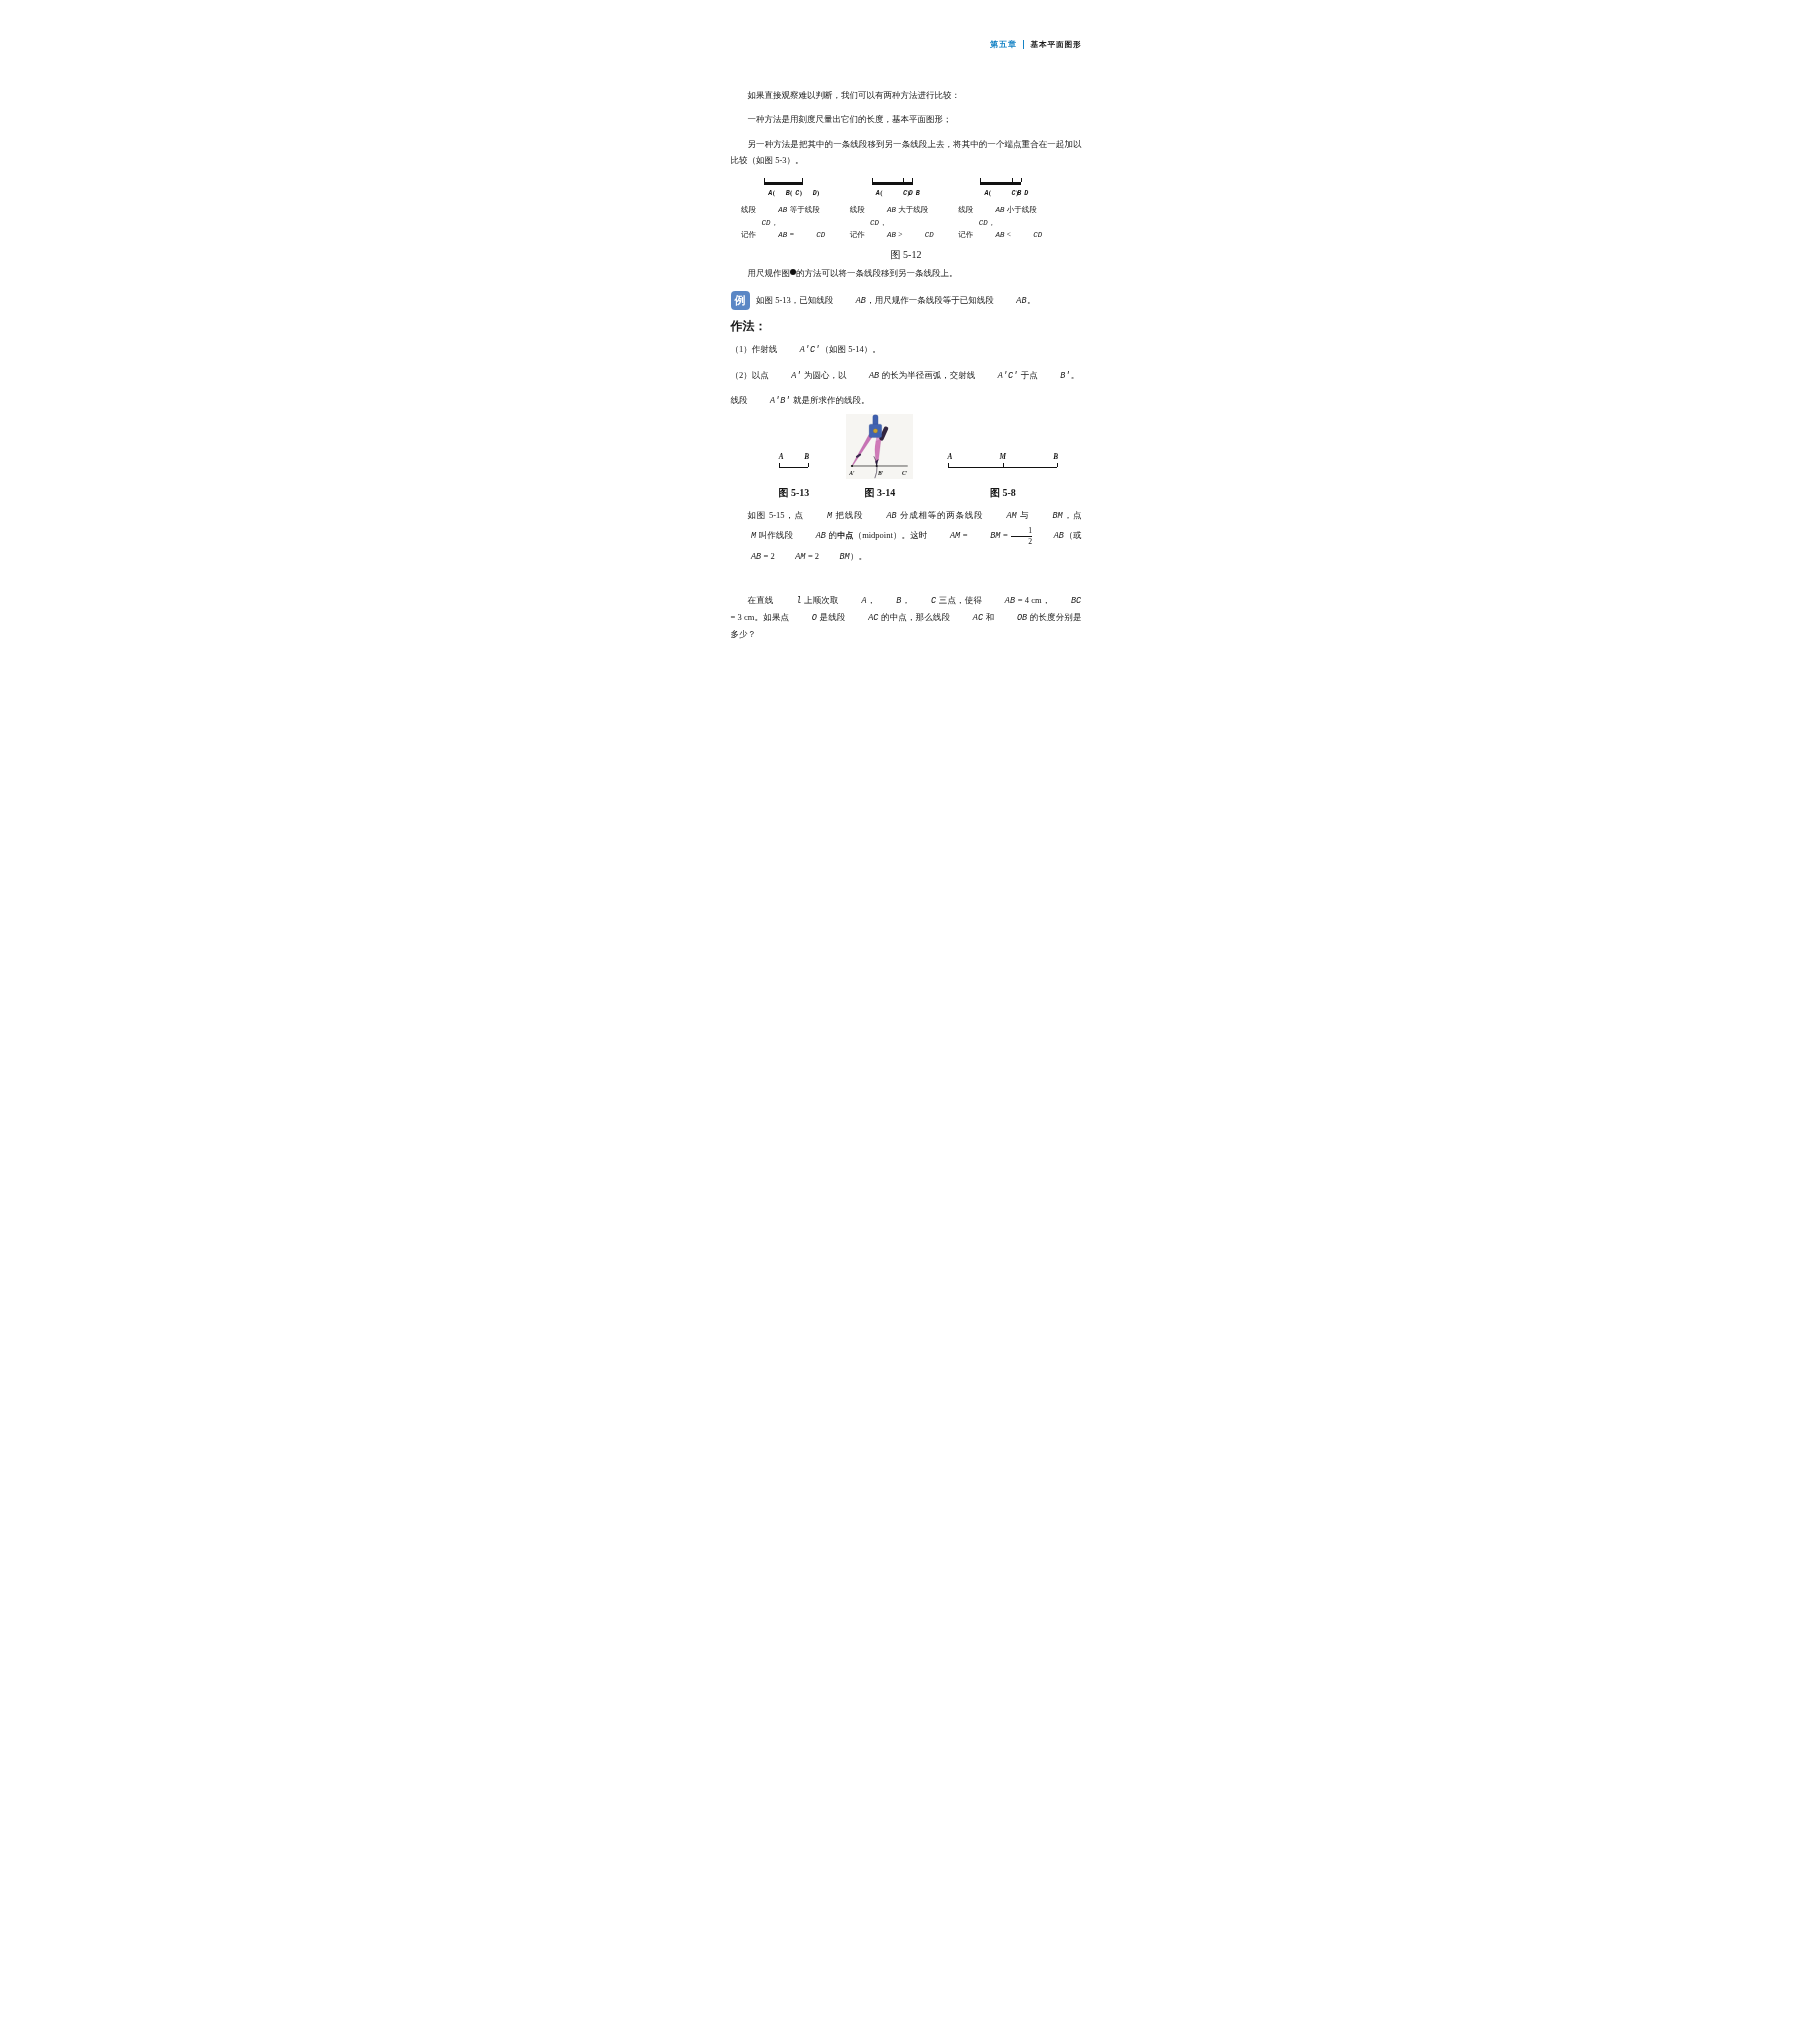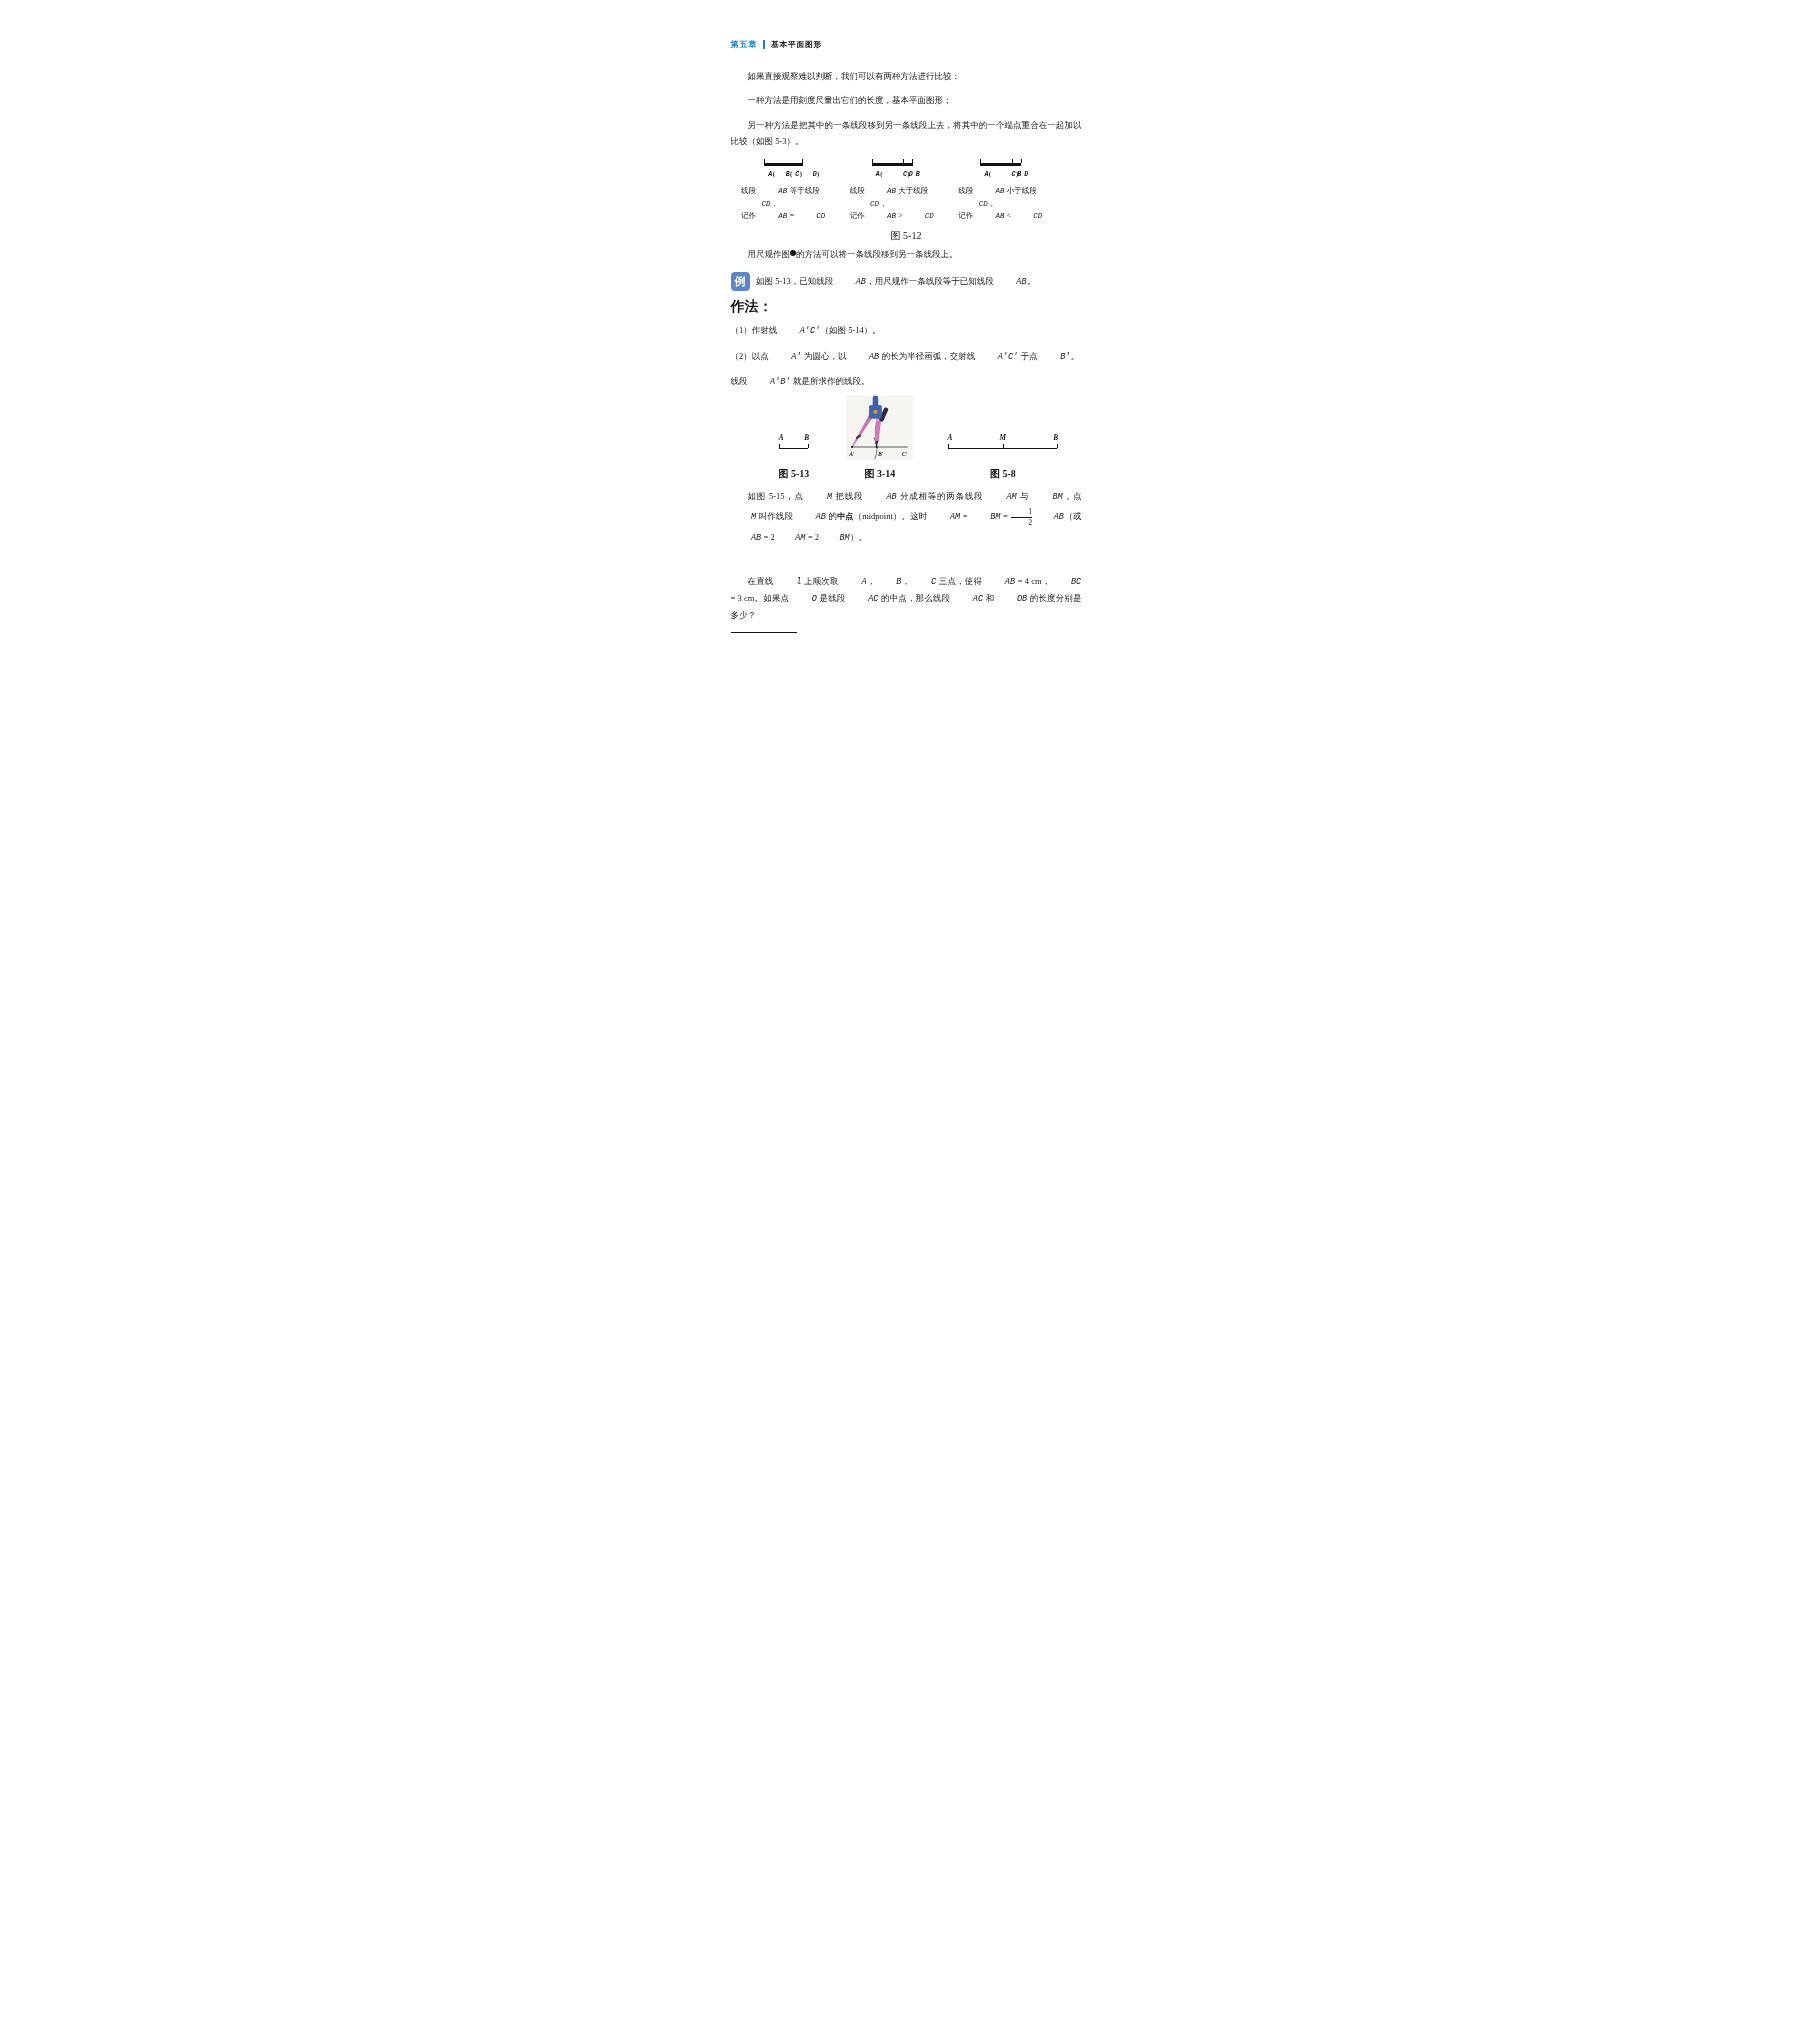--- a/index.html
+++ b/index.html
@@ -4,21 +4,21 @@
 <style>
   html,body{margin:0;padding:0;background:#fff;}
   .page{
     position:relative;width:452px;height:639px;box-sizing:border-box;
     margin:0 auto;background:#fff;color:#161616;
     padding:39px 48px 0 53px;
     display:flex;flex-direction:column;overflow:hidden;
     font-family:"Liberation Serif","DejaVu Serif",serif;
   }
   
-  .hdr{display:flex;align-items:center;margin-bottom:18px;
+  .hdr{display:flex;justify-content:flex-end;align-items:center;margin-bottom:37px;
        font-family:Liberation Mono, monospace;}
   .hdr .chapter{color:#1583c5;font-size:8.1px;font-weight:700;letter-spacing:0.8px;}
   .hdr .sep{width:1.6px;height:8.5px;background:#1583c5;margin:0 6.1px;}
   .hdr .section{font-size:7.7px;font-weight:600;color:#1d1d1d;letter-spacing:0.8px;}
   
   .bodytext{font-size:8.5px;line-height:16.3px;margin:0 0 8.1px;text-align:justify;}
   .indent{text-indent:2em;}
   i.math{font-family:Liberation Mono, monospace;font-style:italic;padding:0 0.4px;margin-left:20px;}
   sup.fnref{vertical-align:3.3px;line-height:0;}
   .cnum{display:inline-flex;width:6.1px;height:6.1px;border-radius:50%;background:#111;color:#fff;
@@ -42,21 +42,21 @@
   .d12-labels .lab.e{right:0;transform:translateX(30%);}
   .d12-labels .lab.m{left:77%;transform:translateX(-60%);}
   .f12-cap{font-size:7.5px;line-height:11.4px;}
   .f12-figcap,.figcap{text-align:center;font-size:10px;margin-top:6.5px;}
   
   .ex-row{display:flex;align-items:flex-start;gap:6.5px;margin:1.6px 0 7.3px;}
   .ex-badge{flex:0 0 auto;width:19px;height:19px;border-radius:4.1px;background:#5b87c5;color:#fff;
             display:flex;align-items:center;justify-content:center;
             font:600 11px/1 "Liberation Sans","DejaVu Sans",sans-serif;}
   .ex-text{font-size:8.5px;line-height:19px;}
-  .blabel{font-family:Liberation Mono, monospace;font-weight:700;font-size:14px;
+  .blabel{font-family:Liberation Sans, sans-serif;font-weight:700;font-size:12px;
           line-height:16.3px;margin:0 0 6.5px;}
   
   .figrow{display:flex;align-items:flex-end;margin:0.8px 0 0 48px;}
   .figblk{display:flex;flex-direction:column;align-items:center;}
   .seg-labels{position:relative;height:10.6px;width:100%;font-size:7.3px;font-weight:600;font-style:italic;}
   .seg-labels .sl{position:absolute;top:0;}
   .seg-labels .sl.a{left:-0.8px;} .seg-labels .sl.b{right:-0.8px;} .seg-labels .sl.m{left:50%;transform:translateX(-50%);}
   .bracket{position:relative;height:4.5px;width:100%;border-bottom:1.1px solid #111;}
   .bracket .t{position:absolute;bottom:0;width:0.7px;height:4.5px;background:#111;}
   .bracket .t.l{left:0;} .bracket .t.r{right:0;} .bracket .t.m{left:50%;}

